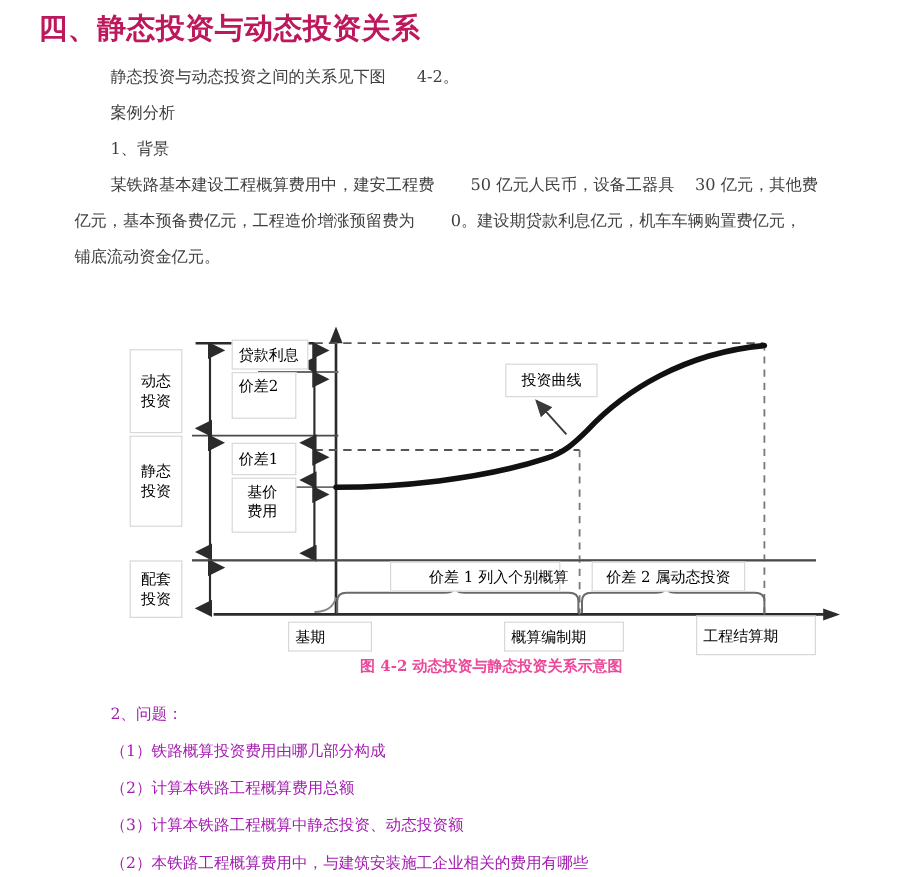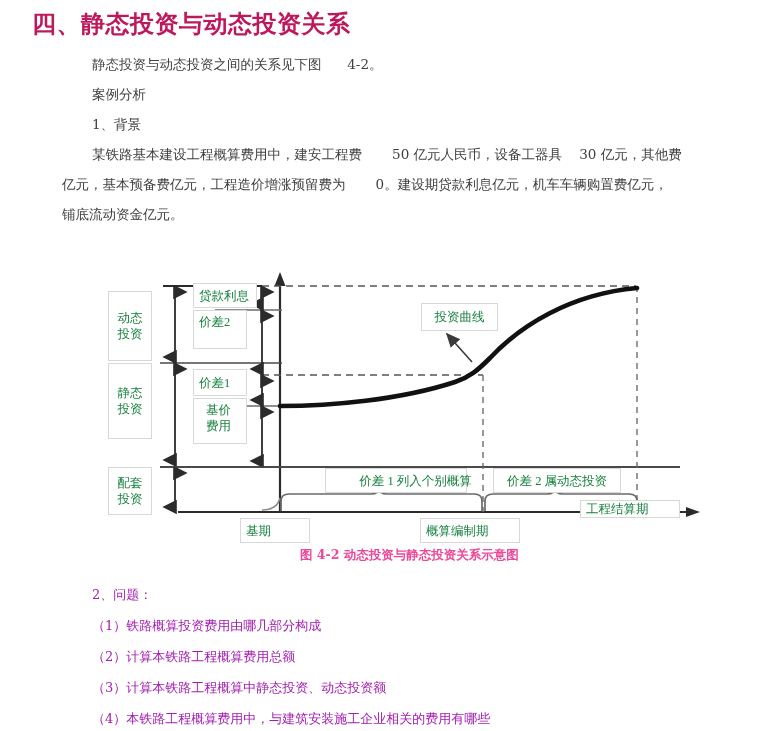--- a/index.html
+++ b/index.html
@@ -58,24 +58,23 @@
   }
 
   
   .lbl {
     position: absolute;
     box-sizing: border-box;
     border: 1px solid #d8d8d8;
     background: #ffffff;
     font-size: 12.5px;
     line-height: 16px;
-    color: #15803d;
+    color: #000000;
     padding: 3px 5px;
     white-space: pre;
-    font-family: Liberation Serif, serif;
   }
   .lbl.center { text-align: center; }
 
   
   .q {
     position: absolute;
     font-size: 13px;
     color: #a21caf;
     white-space: nowrap;
   }
@@ -180,21 +179,21 @@
 <div class="lbl" style="left:193px; top:398px; width:54px;  height:46px;  display:flex; align-items:flex-start;padding-left:12px;">基价
 费用</div>
 
 <div class="lbl center" style="left:421px; top:303px; width:77px; height:28px; display:flex; align-items:center; justify-content:center;">投资曲线</div>
 
 <div class="lbl center" style="left:325px; top:468px; width:142px; height:25px; display:flex; align-items:center; justify-content:center;padding-left:44px;">价差 1 列入个别概算</div>
 <div class="lbl center" style="left:493px; top:468px; width:128px; height:25px; display:flex; align-items:center; justify-content:center;">价差 2 属动态投资</div>
 
 <div class="lbl" style="left:240px; top:518px; width:70px;  height:25px; display:flex; align-items:center;">基期</div>
 <div class="lbl" style="left:420px; top:518px; width:100px; height:25px; display:flex; align-items:center;">概算编制期</div>
-<div class="lbl" style="left:580px; top:500px; width:100px; height:18px; display:flex; align-items:center;">工程结算期</div>
+<div class="lbl" style="left:580px; top:513px; width:100px; height:33px; display:flex; align-items:center;">工程结算期</div>
 
 <div class="fig-caption">图 4-2  动态投资与静态投资关系示意图</div>
 
 <div class="q" style="left:92px; top:586px;">2、问题：</div>
 <div class="q" style="left:92px; top:617px;">（1）铁路概算投资费用由哪几部分构成</div>
 <div class="q" style="left:92px; top:648px;">（2）计算本铁路工程概算费用总额</div>
 <div class="q" style="left:92px; top:679px;">（3）计算本铁路工程概算中静态投资、动态投资额</div>
-<div class="q" style="left:92px; top:710px;">（4）本铁路工程概算费用中，与建筑安装施工企业相关的费用有哪些</div>
+<div class="q" style="left:92px; top:710px;">（2）本铁路工程概算费用中，与建筑安装施工企业相关的费用有哪些</div>
 
 </body></html>

